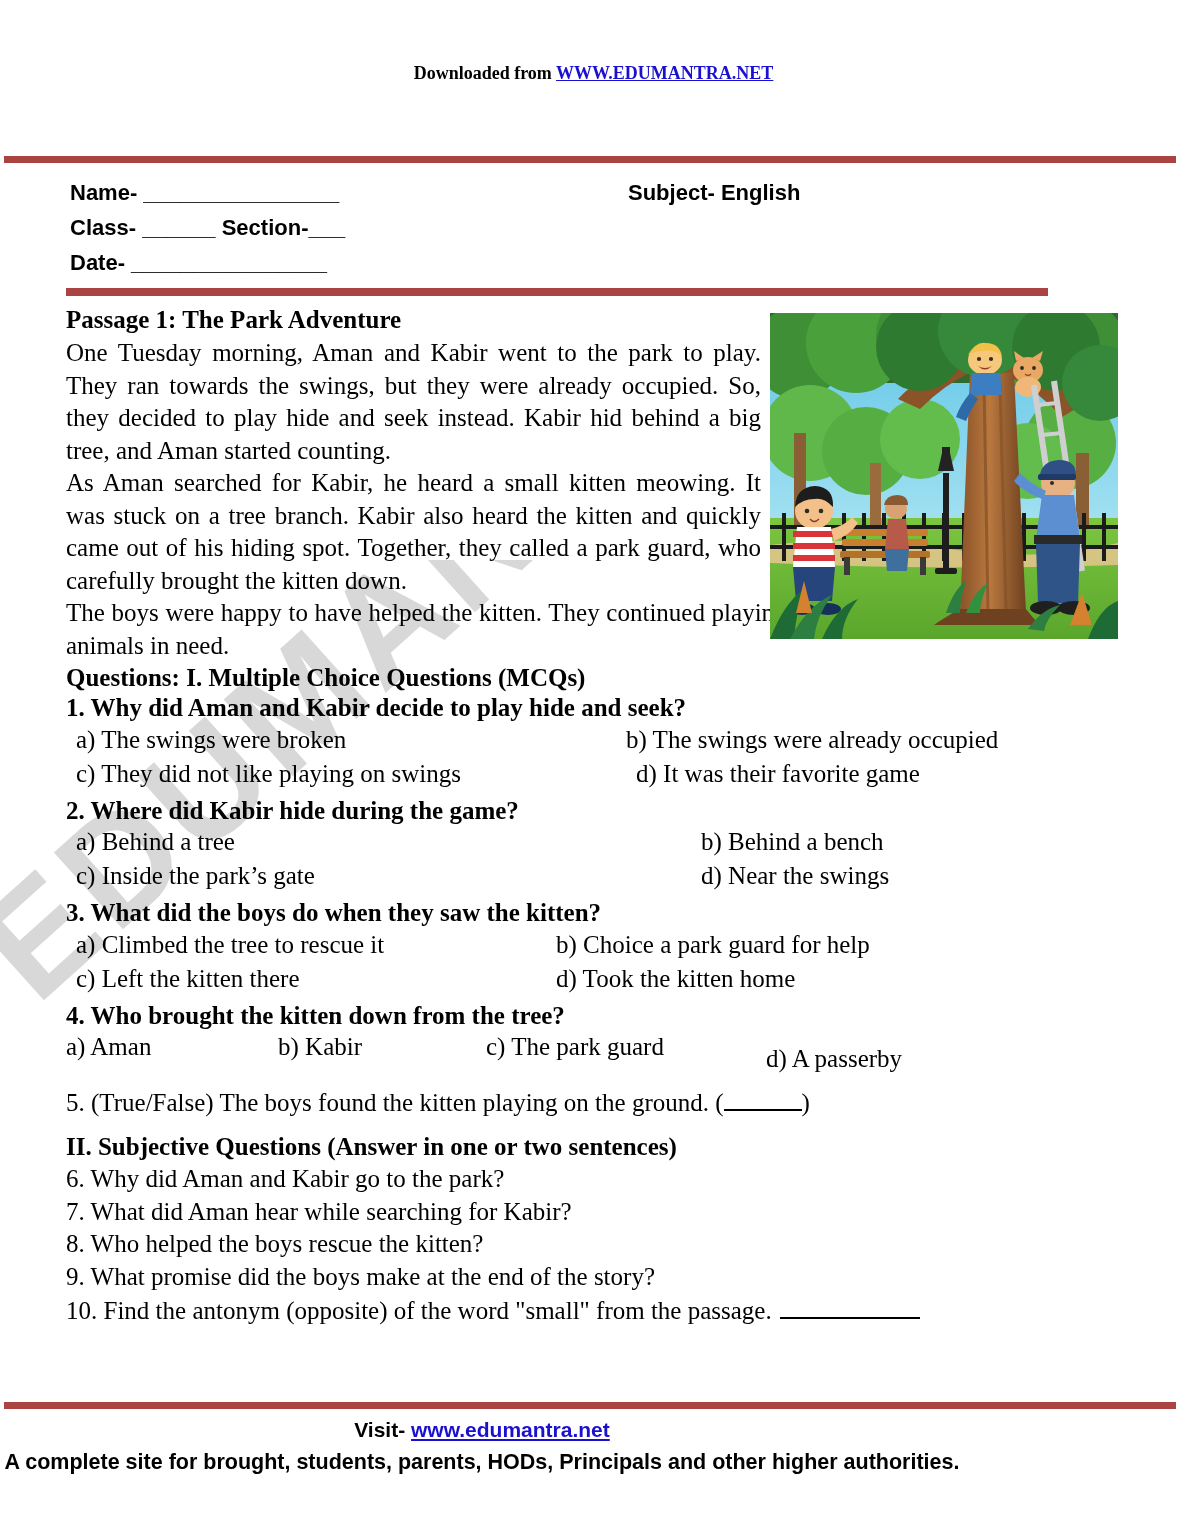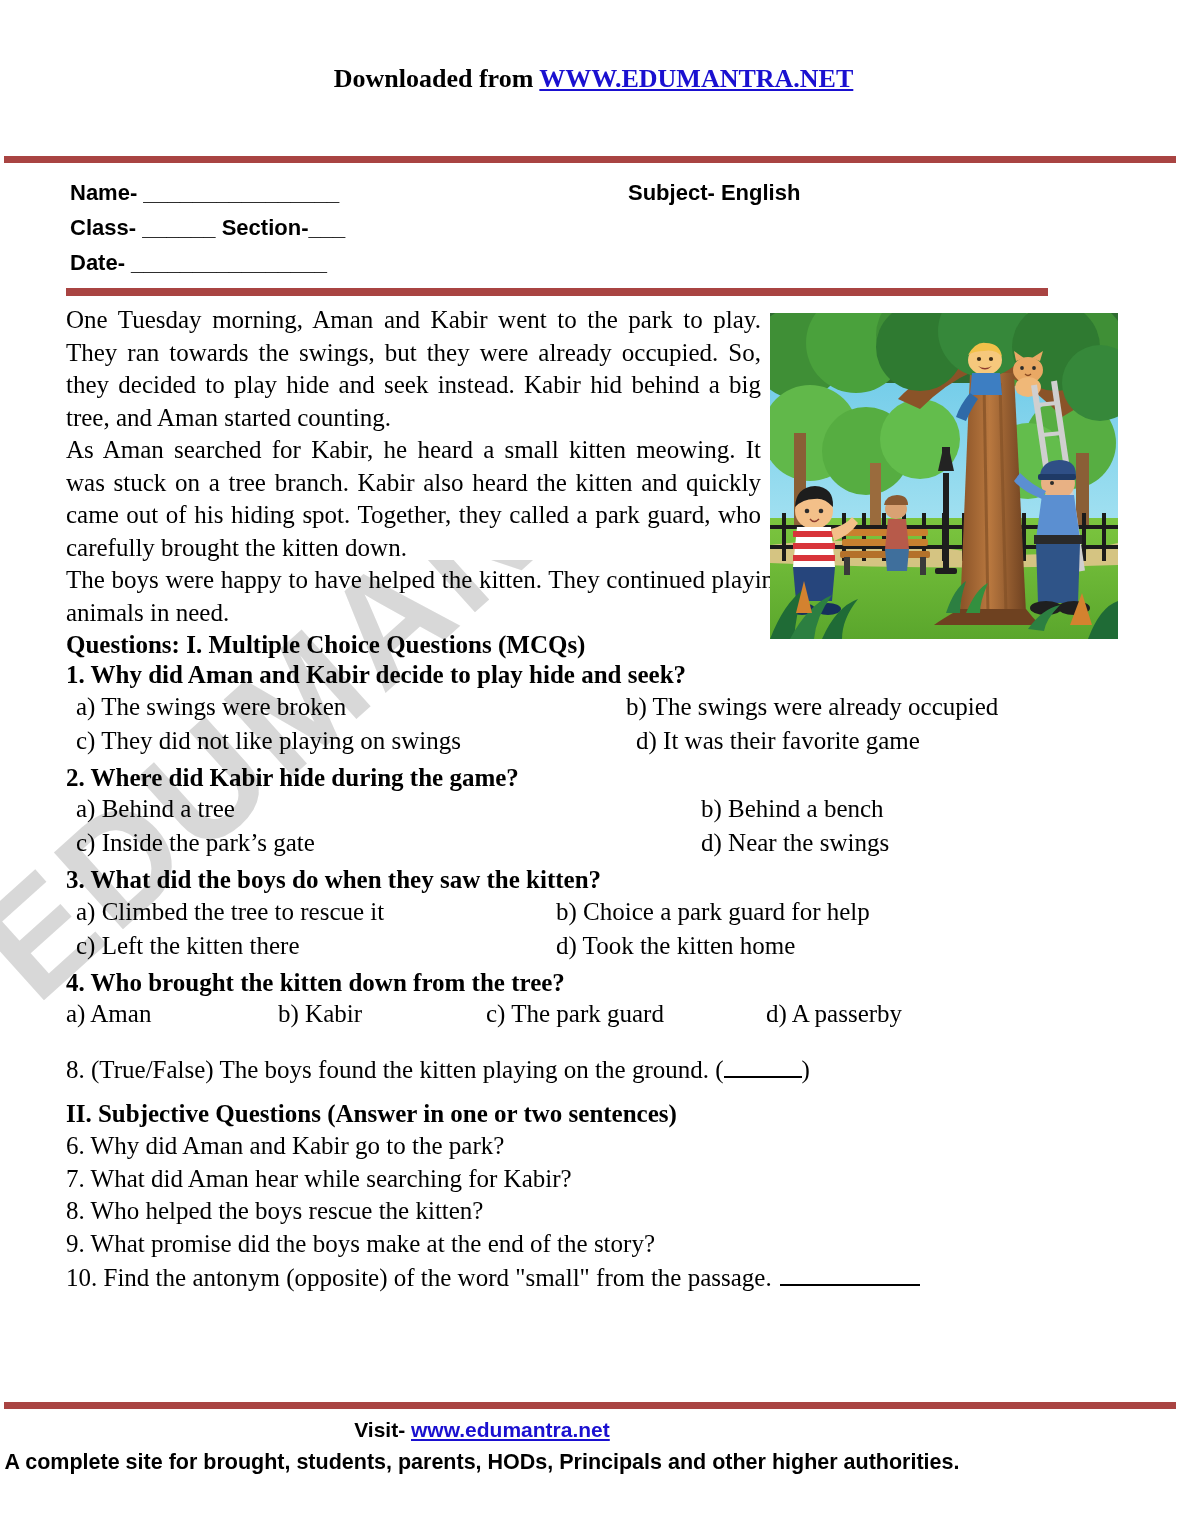--- a/index.html
+++ b/index.html
@@ -46,21 +46,21 @@
     position: relative;
     z-index: 2;
   }
 
   
   #topbanner {
     text-align: center;
     padding-top: 62px;
     font-family: "Liberation Serif", serif;
     font-weight: 700;
-    font-size: 26px;
+    font-size: 18px;
     line-height: 1.28;
   }
   #topbanner .line1 { white-space: nowrap; }
   #topbanner .site-link {
     color: #1a10d0;
     text-decoration: underline;
     font-weight: 700;
   }
   #topbanner .tagline {
     display: block;
@@ -434,20 +434,21 @@
       <path d="M196 300 Q206 276 218 270 Q210 288 210 300 Z" fill="#33903f"></path>
       <path d="M318 326 Q330 294 348 288 L348 326 Z" fill="#1f6b36"></path>
       <path d="M300 312 L312 280 L322 312 Z" fill="#d4822f"></path>
       <path d="M258 316 Q272 296 290 292 Q276 306 274 318 Z" fill="#2c7f41"></path>
     </g>
   </svg>
 </div>
 
 <div id="main">
 
+  <div id="passage-title">Passage 1: The Park Adventure</div>
 
   <p class="para narrow">One Tuesday morning, Aman and Kabir went to the park to play. They ran towards the swings, but they were already occupied. So, they decided to play hide and seek instead. Kabir hid behind a big tree, and Aman started counting.</p>
   <p class="para narrow">As Aman searched for Kabir, he heard a small kitten meowing. It was stuck on a tree branch. Kabir also heard the kitten and quickly came out of his hiding spot. Together, they called a park guard, who carefully brought the kitten down.</p>
   <p class="para last">The boys were happy to have helped the kitten. They continued playing and promised to always help animals in need.</p>
 
   <div id="questions-heading">Questions:  I. Multiple Choice Questions (MCQs)</div>
 
   <div class="q-stem">1. Why did Aman and Kabir decide to play hide and seek?</div>
   <div class="opt-row">
     <span class="opt opt-a">a) The swings were broken</span>
@@ -476,25 +477,25 @@
   <div class="opt-row">
     <span class="opt opt-a">c) Left the kitten there</span>
     <span class="opt" style="left:490px;">d) Took the kitten home</span>
   </div>
 
   <div class="q-stem tight">4. Who brought the kitten down from the tree?</div>
   <div class="opt-row" style="height:40px;">
     <span class="opt" style="left:0px;">a) Aman</span>
     <span class="opt" style="left:212px;">b) Kabir</span>
     <span class="opt" style="left:420px;">c) The park guard</span>
-    <span class="opt" style="left:700px;">d) A passerby</span>
+    <span class="opt" style="left:700px;margin-top:12px;">d) A passerby</span>
   </div>
 
   <div class="tf-line">
-    <span>8. (True/False) The boys found the kitten playing on the ground. (</span><span class="ul-blank" style="width:78px;"></span><span>)</span>
+    <span>5. (True/False) The boys found the kitten playing on the ground. (</span><span class="ul-blank" style="width:78px;"></span><span>)</span>
   </div>
 
   <div class="section-heading" style="margin-top:12px;">II. Subjective Questions (Answer in one or two sentences)</div>
 
   <div class="subj-q">6. Why did Aman and Kabir go to the park?</div>
   <div class="subj-q">7. What did Aman hear while searching for Kabir?</div>
   <div class="subj-q">8. Who helped the boys rescue the kitten?</div>
   <div class="subj-q">9. What promise did the boys make at the end of the story?</div>
   <div class="subj-q">
     <span>10. Find the antonym (opposite) of the word "small" from the passage.</span><span class="ul-blank" style="width:140px;margin-left:8px;"></span>

